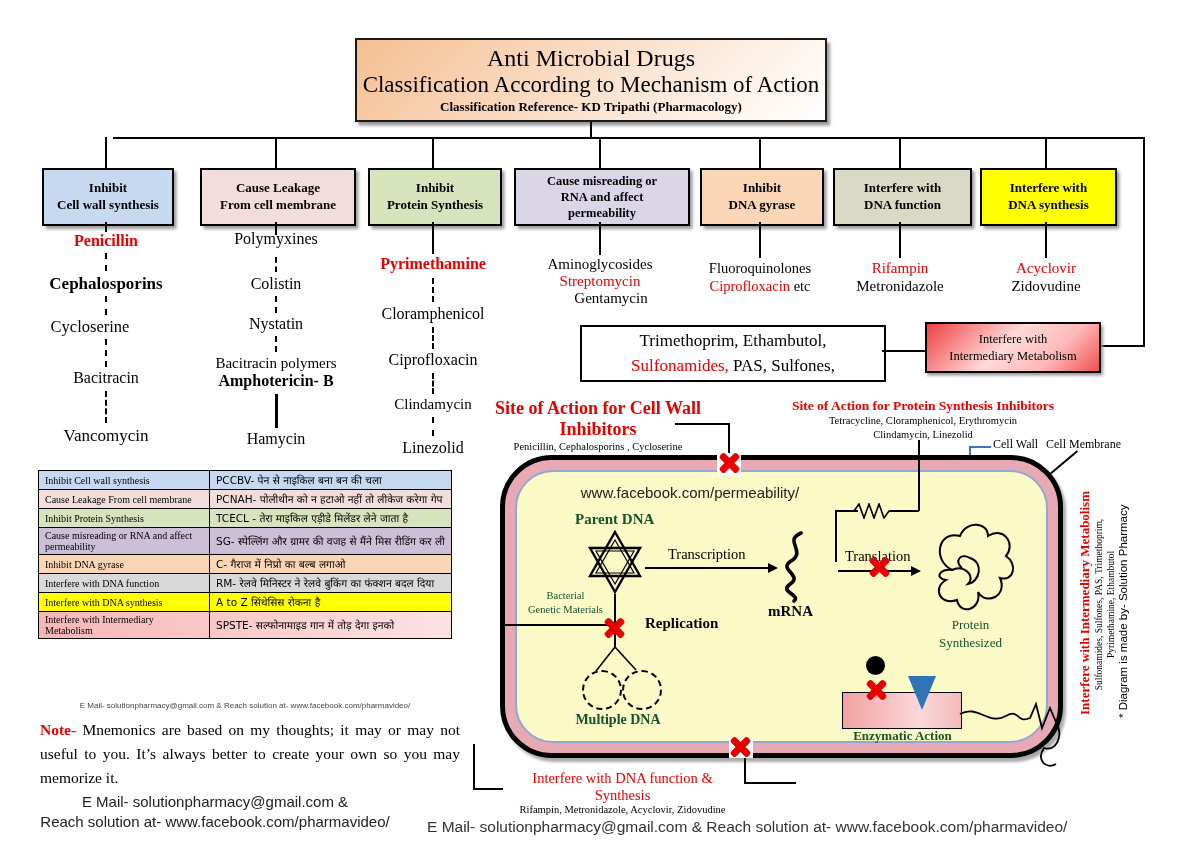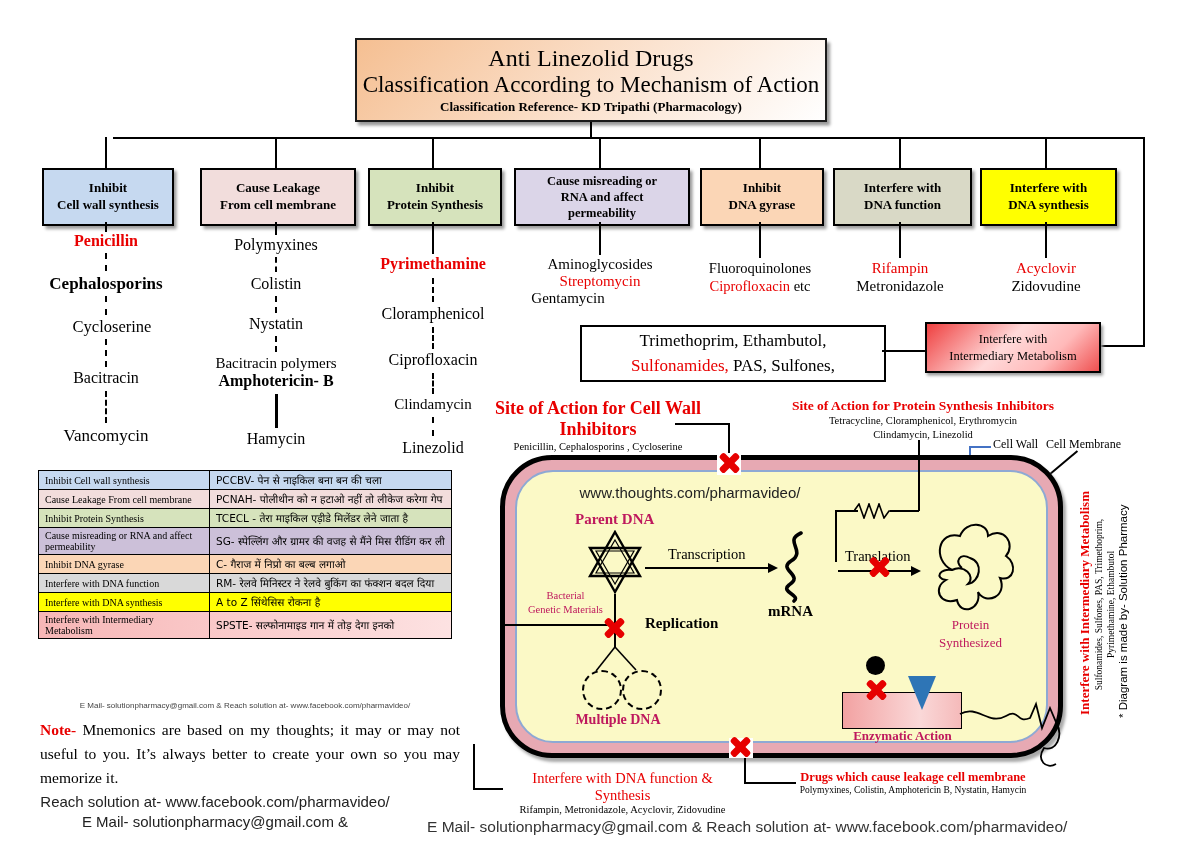--- a/index.html
+++ b/index.html
@@ -5,21 +5,21 @@
   html,body{margin:0;padding:0;background:#fff;}
   #canvas{position:relative;width:1200px;height:849px;background:#fff;overflow:hidden;
           font-family:"Liberation Serif","DejaVu Serif",serif;}
   .abs{position:absolute;}
   i{display:block;position:absolute;}
   .hl{background:#000;height:2px;}
   .vl{background:#000;width:2px;}
   .vd{width:0;border-left:2px dashed #000;}
   .pre{white-space:pre-line;}
   .red{color:#e80000;}
-  .blue{color:#be185d;}
+  .blue{color:#14532d;}
   .b{font-weight:bold;}
   .ctr{text-align:center;}
   .sans{font-family:"Liberation Sans","DejaVu Sans",sans-serif;}
   .drug{position:absolute;transform:translateX(-50%);white-space:nowrap;font-size:16px;}
   .catbox{position:absolute;top:168px;height:54px;border:2px solid #000;box-shadow:2.5px 3px 3px #9a9a9a;
           display:flex;align-items:center;justify-content:center;text-align:center;
           font-weight:bold;font-size:13px;line-height:1.3;white-space:pre-line;}
   #titlebox{left:355px;top:38px;width:472px;height:84px;border:2.5px solid #1a1a1a;
             background:linear-gradient(135deg,#f5bf92 0%,#fbe3d0 55%,#ffffff 100%);
             box-shadow:3px 3.5px 3px #999;text-align:center;padding-top:5px;box-sizing:border-box;}
@@ -64,21 +64,21 @@
   #note{position:absolute;left:40px;top:718px;width:420px;font-size:15.5px;line-height:1.55;text-align:justify;}
   .sitetitle{font-weight:bold;color:#e80000;}
   svg{display:block;}
 </style>
 </head>
 <body>
 
 <div id="canvas">
 
   <div id="titlebox" class="abs">
-    <div class="t1">Anti Linezolid Drugs</div>
+    <div class="t1">Anti Microbial Drugs</div>
     <div class="t2">Classification According to Mechanism of Action</div>
     <div class="t3">Classification Reference- KD Tripathi (Pharmacology)</div>
   </div>
 
   <i class="vl" style="left:590px;top:122px;height:16px"></i>
   <i class="hl" style="left:113px;top:137px;width:1032px"></i>
   <i class="vl" style="left:105px;top:137px;height:31px"></i>
   <i class="vl" style="left:275px;top:137px;height:31px"></i>
   <i class="vl" style="left:432px;top:137px;height:31px"></i>
   <i class="vl" style="left:599px;top:137px;height:31px"></i>
@@ -102,28 +102,28 @@
   <div class="catbox" style="left:833px;width:135px;background:#d9d9c6">Interfere with
 DNA function</div>
   <div class="catbox" style="left:980px;width:133px;background:#ffff00">Interfere with
 DNA synthesis</div>
 
   <i class="vl" style="left:105px;top:222px;height:10px"></i>
   <div class="drug red b" style="left:106px;top:232px">Penicillin</div>
   <i class="vd" style="left:105px;top:253px;height:18px"></i>
   <div class="drug b" style="left:106px;top:274px;font-size:17px">Cephalosporins</div>
   <i class="vd" style="left:105px;top:296px;height:19px"></i>
-  <div class="drug" style="left:112px;top:317px;font-size:16.5px">Cycloserine</div>
+  <div class="drug" style="left:90px;top:317px;font-size:16.5px">Cycloserine</div>
   <i class="vd" style="left:105px;top:339px;height:28px"></i>
   <div class="drug" style="left:106px;top:369px">Bacitracin</div>
   <i class="vd" style="left:105px;top:391px;height:32px"></i>
   <div class="drug" style="left:106px;top:426px;font-size:17px">Vancomycin</div>
 
   <i class="vl" style="left:275px;top:222px;height:13px"></i>
-  <div class="drug" style="left:276px;top:236px">Polymyxines</div>
+  <div class="drug" style="left:276px;top:230px">Polymyxines</div>
   <i class="vd" style="left:275px;top:257px;height:15px"></i>
   <div class="drug" style="left:276px;top:275px">Colistin</div>
   <i class="vd" style="left:275px;top:296px;height:17px"></i>
   <div class="drug" style="left:276px;top:315px">Nystatin</div>
   <i class="vd" style="left:275px;top:336px;height:16px"></i>
   <div class="drug" style="left:276px;top:355px;font-size:15px">Bacitracin polymers</div>
   <div class="drug b" style="left:276px;top:372px">Amphotericin- B</div>
   <i class="vl" style="left:275px;top:394px;height:34px;width:2.5px"></i>
   <div class="drug" style="left:276px;top:430px">Hamycin</div>
 
@@ -134,21 +134,21 @@
   <i class="vd" style="left:432px;top:327px;height:22px"></i>
   <div class="drug" style="left:433px;top:351px">Ciprofloxacin</div>
   <i class="vd" style="left:432px;top:373px;height:21px"></i>
   <div class="drug" style="left:433px;top:396px;font-size:15px">Clindamycin</div>
   <i class="vd" style="left:432px;top:417px;height:19px"></i>
   <div class="drug" style="left:433px;top:439px">Linezolid</div>
 
   <i class="vl" style="left:599px;top:222px;height:33px"></i>
   <div class="drug" style="left:600px;top:256px;font-size:15px">Aminoglycosides</div>
   <div class="drug red" style="left:600px;top:273px;font-size:15px">Streptomycin</div>
-  <div class="drug" style="left:568px;top:290px;font-size:15px">Gentamycin</div>
+  <div class="drug" style="left:611px;top:290px;font-size:15px">Gentamycin</div>
 
   <i class="vl" style="left:759px;top:222px;height:36px"></i>
   <div class="drug" style="left:760px;top:260px;font-size:14.5px">Fluoroquinolones</div>
   <div class="drug" style="left:760px;top:278px;font-size:14.5px"><span class="red">Ciprofloxacin</span><span> etc</span></div>
 
   <i class="vl" style="left:899px;top:222px;height:36px"></i>
   <div class="drug red" style="left:900px;top:260px;font-size:15px">Rifampin</div>
   <div class="drug" style="left:900px;top:278px;font-size:15px">Metronidazole</div>
 
   <i class="vl" style="left:1045px;top:222px;height:36px"></i>
@@ -181,21 +181,21 @@
   <div class="abs" style="left:993px;top:437px;font-size:12px">Cell Wall</div>
   <i style="left:969px;top:447px;width:2px;height:16px;background:#4472c4"></i>
   <i style="left:969px;top:446px;width:22px;height:2px;background:#4472c4"></i>
   <div class="abs" style="left:1046px;top:437px;font-size:12px">Cell  Membrane</div>
   <i style="left:1042px;top:463px;width:40px;height:1.6px;background:#000;transform:rotate(-40deg)"></i>
 
   <div id="cellouter">
     <div id="cellinner"></div>
   </div>
 
-  <div class="abs ctr sans z2" style="left:570px;top:484px;width:240px;font-size:15px;color:#222">www.thoughts.com/pharmavideo/</div>
+  <div class="abs ctr sans z2" style="left:570px;top:484px;width:240px;font-size:15px;color:#222">www.facebook.com/permeability/</div>
   <div class="abs blue b z2" style="left:575px;top:511px;font-size:15px">Parent DNA</div>
 
   <svg class="abs z2" style="left:586px;top:530px" width="58" height="64" viewBox="0 0 58 64">
     <polygon points="29,2 54,46 4,46" fill="none" stroke="#000" stroke-width="2.4"></polygon>
     <polygon points="29,62 4,18 54,18" fill="none" stroke="#000" stroke-width="2.4"></polygon>
     <polygon points="29,10 48,43 10,43" fill="none" stroke="#000" stroke-width="1.2"></polygon>
     <polygon points="29,54 10,21 48,21" fill="none" stroke="#000" stroke-width="1.2"></polygon>
   </svg>
   <i class="vl z2" style="left:614px;top:594px;height:54px;width:1.6px"></i>
   <div class="abs ctr blue pre z2" style="left:518px;top:589px;width:95px;font-size:10.5px;line-height:1.3">Bacterial
@@ -255,24 +255,20 @@
 
   <i class="vl" style="left:473px;top:744px;height:46px;width:1.8px"></i>
   <i class="hl" style="left:473px;top:788px;width:30px;height:1.8px"></i>
   <div class="abs ctr" style="left:505px;top:770px;width:235px">
     <div class="red" style="font-size:14.5px">Interfere with DNA function &amp; Synthesis</div>
     <div style="font-size:10.5px">Rifampin, Metronidazole, Acyclovir, Zidovudine</div>
   </div>
 
   <i class="vl z2" style="left:744px;top:757px;height:27px;width:1.6px"></i>
   <i class="hl" style="left:744px;top:782px;width:52px;height:1.6px"></i>
-  <div class="abs ctr" style="left:798px;top:770px;width:230px">
-    <div class="red b" style="font-size:12.5px">Drugs which cause leakage cell membrane</div>
-    <div style="font-size:9.5px">Polymyxines, Colistin, Amphotericin  B, Nystatin, Hamycin</div>
-  </div>
 
   <div class="vtext red b ctr" style="left:1077px;top:728px;width:250px;font-size:13px">Interfere with Intermediary Metabolism</div>
   <div class="vtext ctr pre" style="left:1093px;top:722px;width:235px;font-size:9.5px;line-height:1.3">Sulfonamides, Sulfones, PAS, Trimethoprim,
 Pyrimethamine, Ethambutol</div>
   <div class="vtext sans" style="left:1117px;top:718px;width:230px;font-size:11.5px">* Diagram is made by- Solution Pharmacy</div>
 
   <table id="mtable">
     <tbody>
         <tr class="r0">
           <td class="lc">Inhibit Cell wall synthesis</td>
@@ -306,19 +302,19 @@
           <td class="lc">Interfere with Intermediary Metabolism</td>
           <td class="mc">SPSTE- सल्फोनामाइड गान में तोड़ देगा इनको</td>
         </tr>
   </tbody>
     </table>
   <div class="abs ctr sans" style="left:38px;top:701px;width:414px;font-size:8px;color:#444">E Mail- solutionpharmacy@gmail.com &amp; Reach solution at- www.facebook.com/pharmavideo/</div>
 
   <div id="note"><span class="red b">Note-</span><span> Mnemonics are based on my thoughts; it may or may not useful to you. It’s always better to create your own so you may memorize it.</span></div>
 
   <div class="abs ctr sans" style="left:20px;top:792px;width:390px;font-size:15px;color:#222;line-height:1.35">
+    <div>E Mail- solutionpharmacy@gmail.com &amp;</div>
     <div>Reach solution at- www.facebook.com/pharmavideo/</div>
-    <div>E Mail- solutionpharmacy@gmail.com &amp;</div>
   </div>
 
   <div class="abs sans" style="left:427px;top:818px;width:720px;font-size:15.5px;color:#333">E Mail- solutionpharmacy@gmail.com &amp; Reach solution at- www.facebook.com/pharmavideo/</div>
 
 </div>
 
 </body></html>

